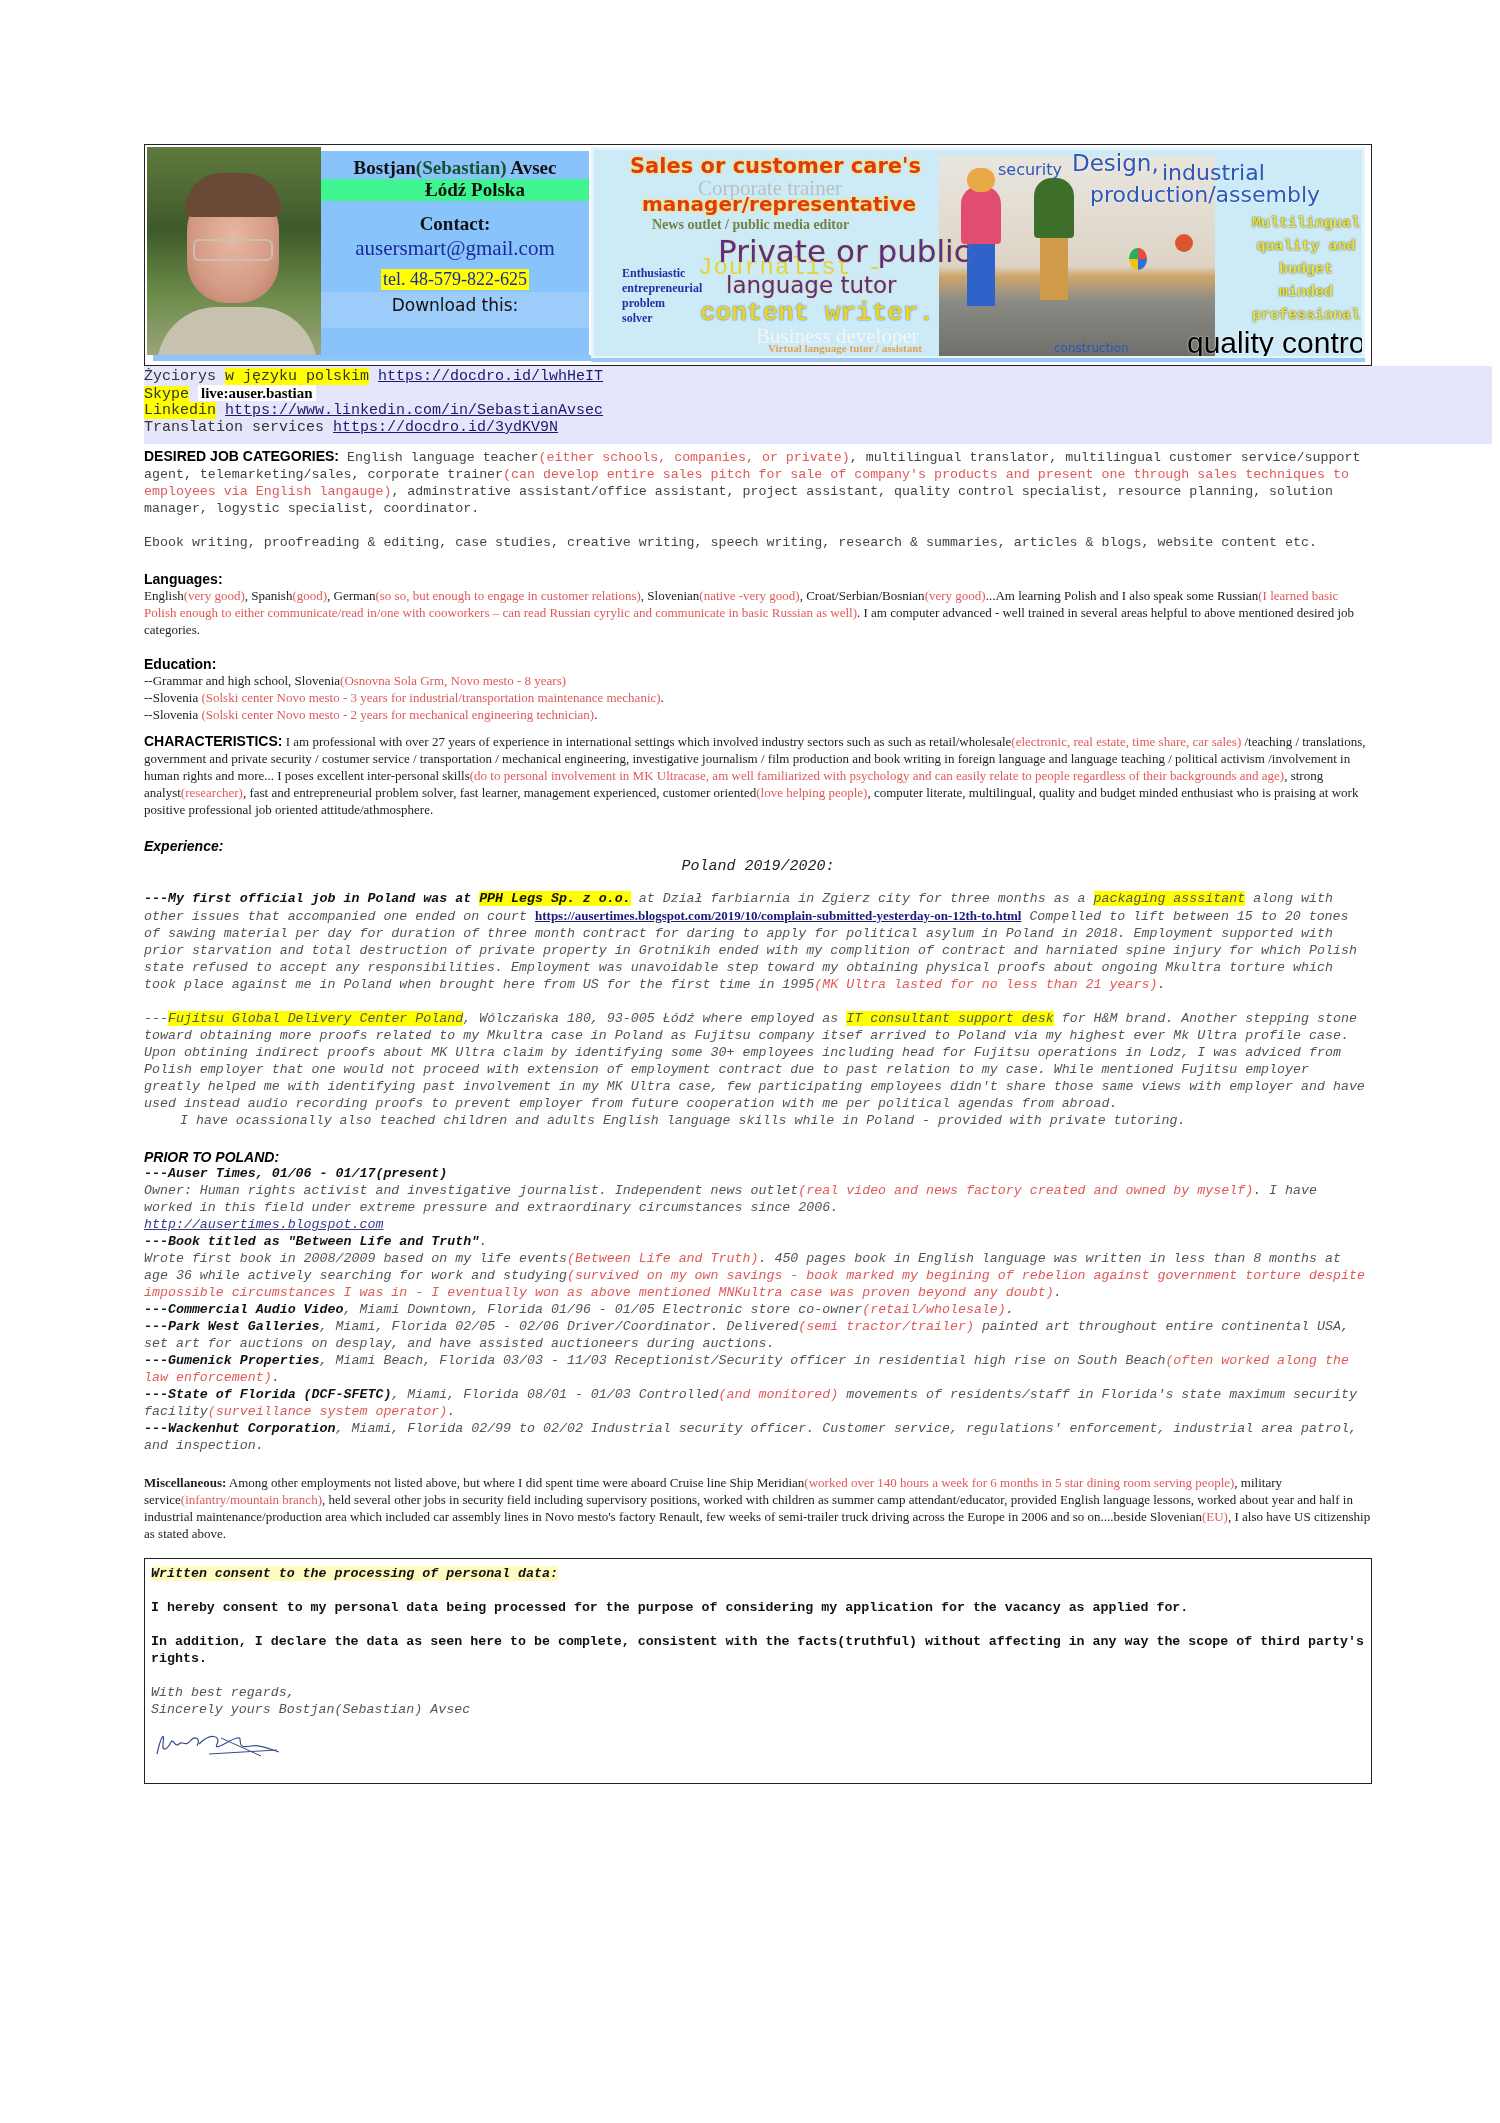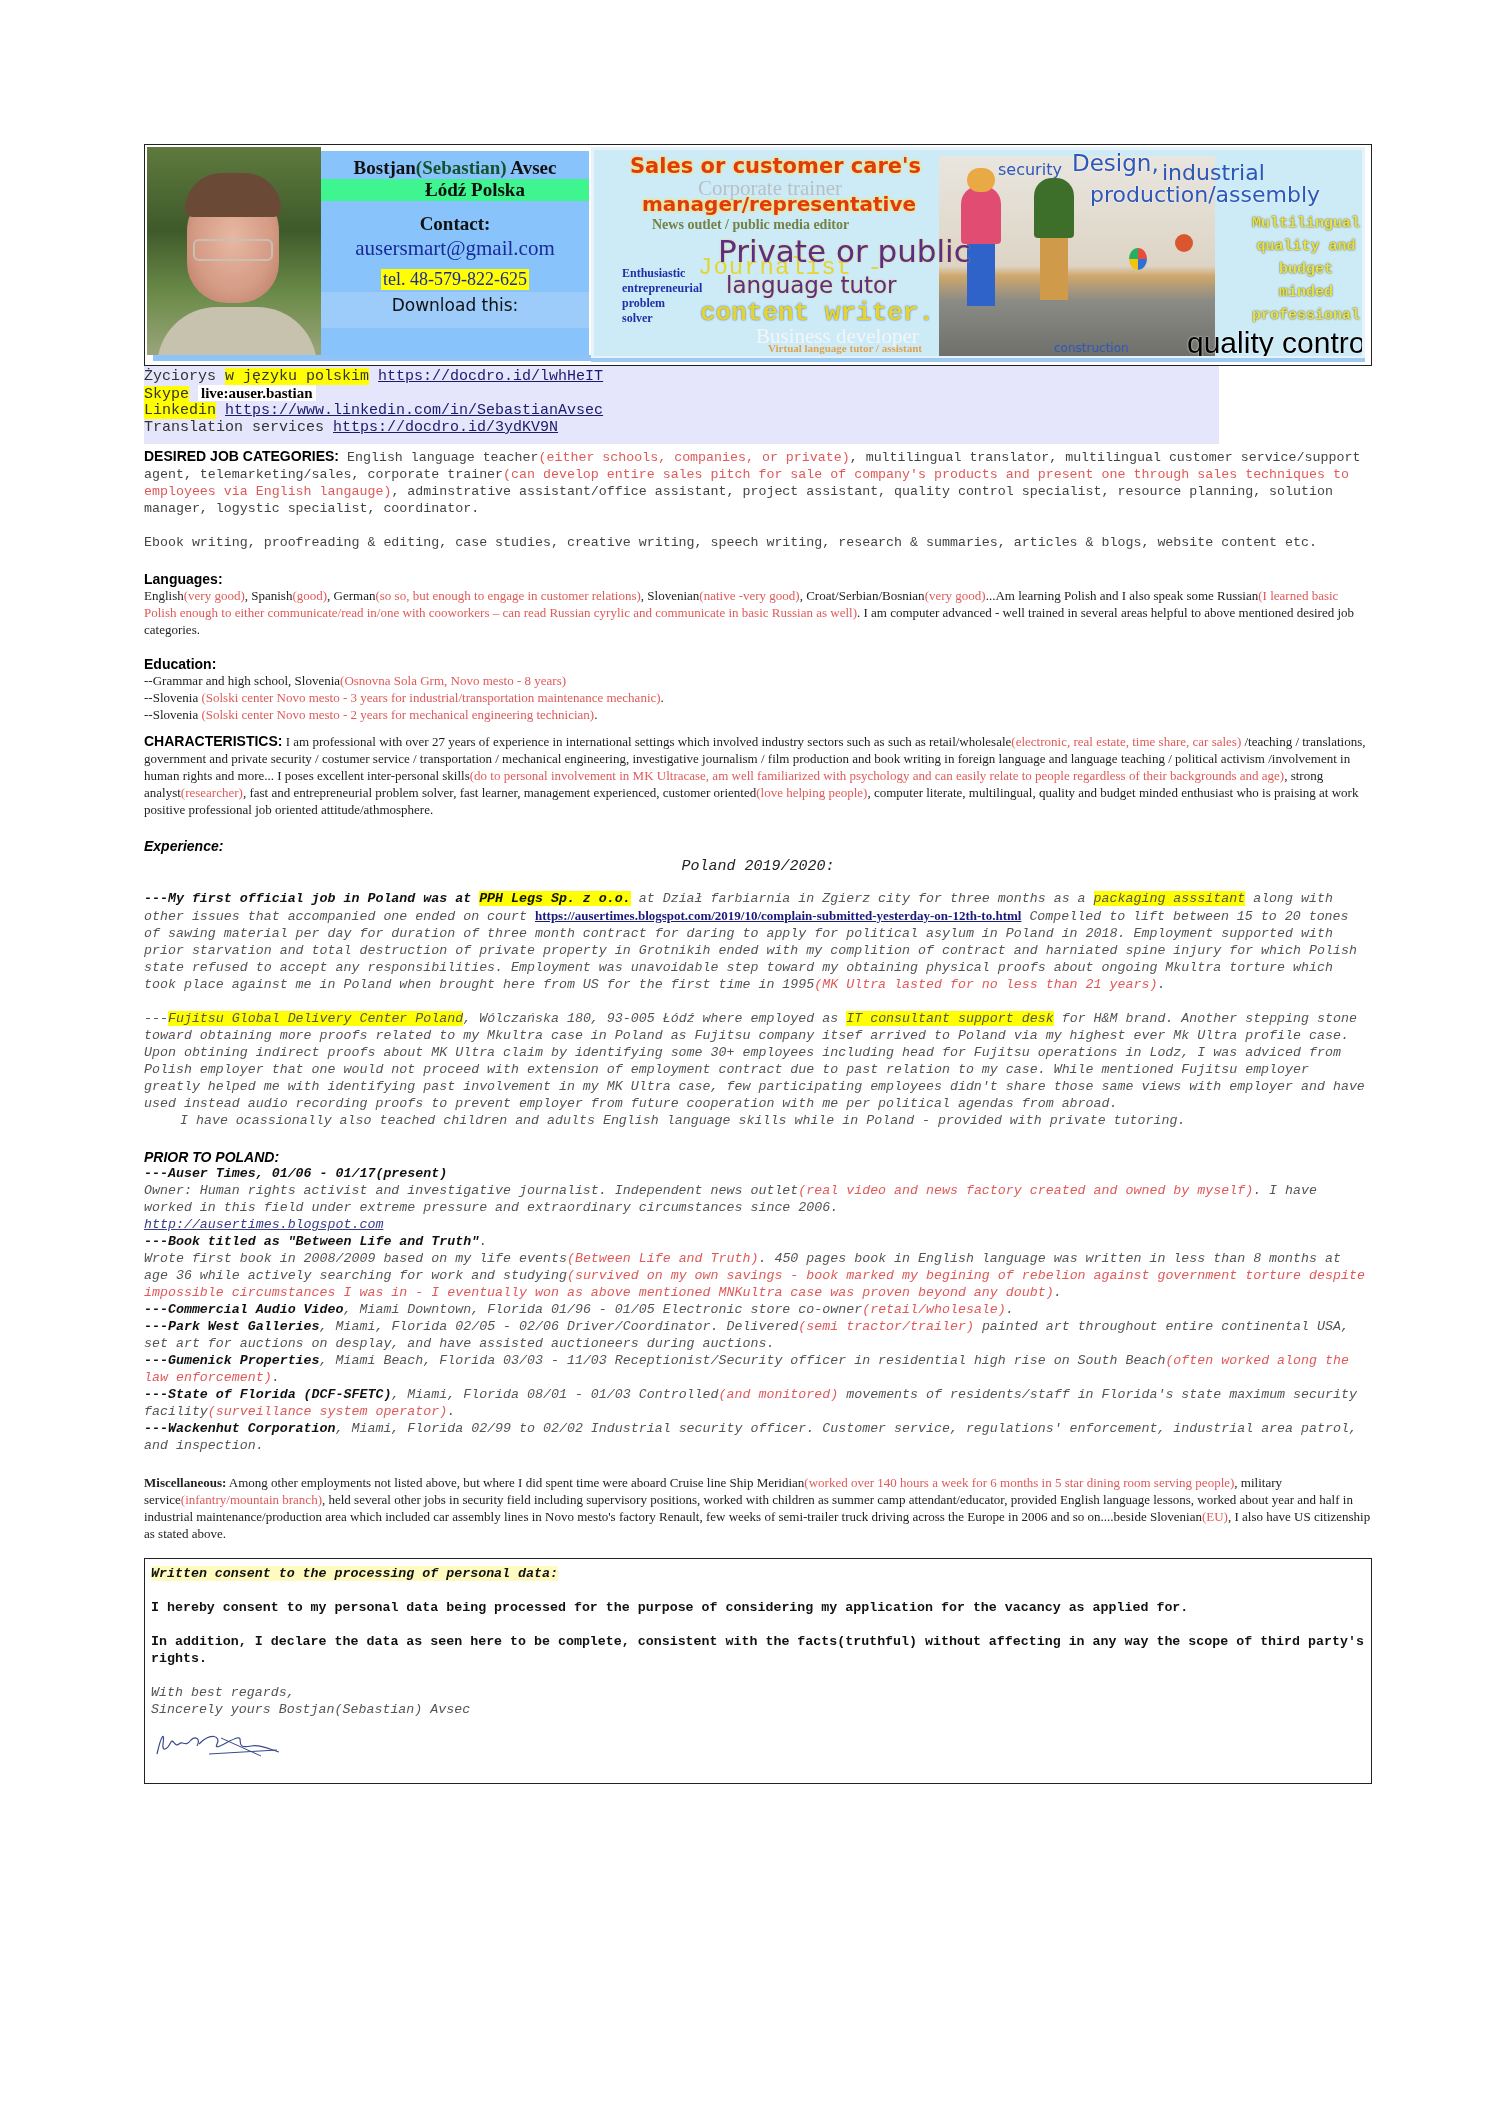--- a/index.html
+++ b/index.html
@@ -57,21 +57,21 @@
   .bt.enth { left: 0; top: 116px; font-weight: bold; font-size: 12px; color: #1e2fa8; line-height: 15px; white-space: normal; width: 92px; }
   .bt.sec { left: 376px; top: 2px; font-family: "DejaVu Sans", sans-serif; font-size: 16px; color: #2d57b8; }
   .bt.design { left: 450px; top: 2px; font-family: "DejaVu Sans", sans-serif; font-size: 23px; color: #2d57b8; text-shadow: 0 0 2px #fff; }
   .bt.indus { left: 540px; top: 12px; font-family: "DejaVu Sans", sans-serif; font-size: 22px; color: #2d57b8; }
   .bt.prod { left: 468px; top: 34px; font-family: "DejaVu Sans", sans-serif; font-size: 22px; color: #2d57b8; text-shadow: 0 0 2px #fff; }
   .bt.multi { left: 628px; top: 62px; font-family: "Liberation Mono", monospace; font-weight: bold; font-size: 15px; color: #e8e24a; text-shadow: 0 0 2px #3e3e10; text-align: center; line-height: 23px; white-space: normal; width: 140px; }
   .bt.qc { left: 565px; top: 178px; font-family: Liberation Sans, sans-serif; font-size: 30px; color: #000000; text-shadow: 0 0 2px #fff; }
   .bt.constr { left: 432px; top: 192px; font-family: "DejaVu Sans", sans-serif; font-size: 12px; color: #2d57b8; }
 
   
-  .links { width: 1075px; background: #e5e5fc; padding: 2px 0 8px 0; font-family: "Liberation Mono", monospace; font-size: 15px; line-height: 17px; color: #333; }
+  .links { width: 1348px; background: #e5e5fc; padding: 2px 0 8px 0; font-family: "Liberation Mono", monospace; font-size: 15px; line-height: 17px; color: #333; }
   .links .row { height: 17px; white-space: nowrap; }
   .hl { background: #ffff00; }
   .links a { color: #1a1a6e; text-decoration: underline; }
   .links .skype-id { background: #ffffff; font-family: "Liberation Serif", serif; font-weight: bold; color: #000; padding: 0 3px; }
 
   
   .sec { margin-top: 10px; }
   .h-sans { font-family: "Liberation Sans", sans-serif; font-weight: bold; font-size: 14px; color: #000; }
   .mono { font-family: "Liberation Mono", monospace; font-size: 13.3px; line-height: 17px; color: #444; }
   .red { color: #e05a5a; }

